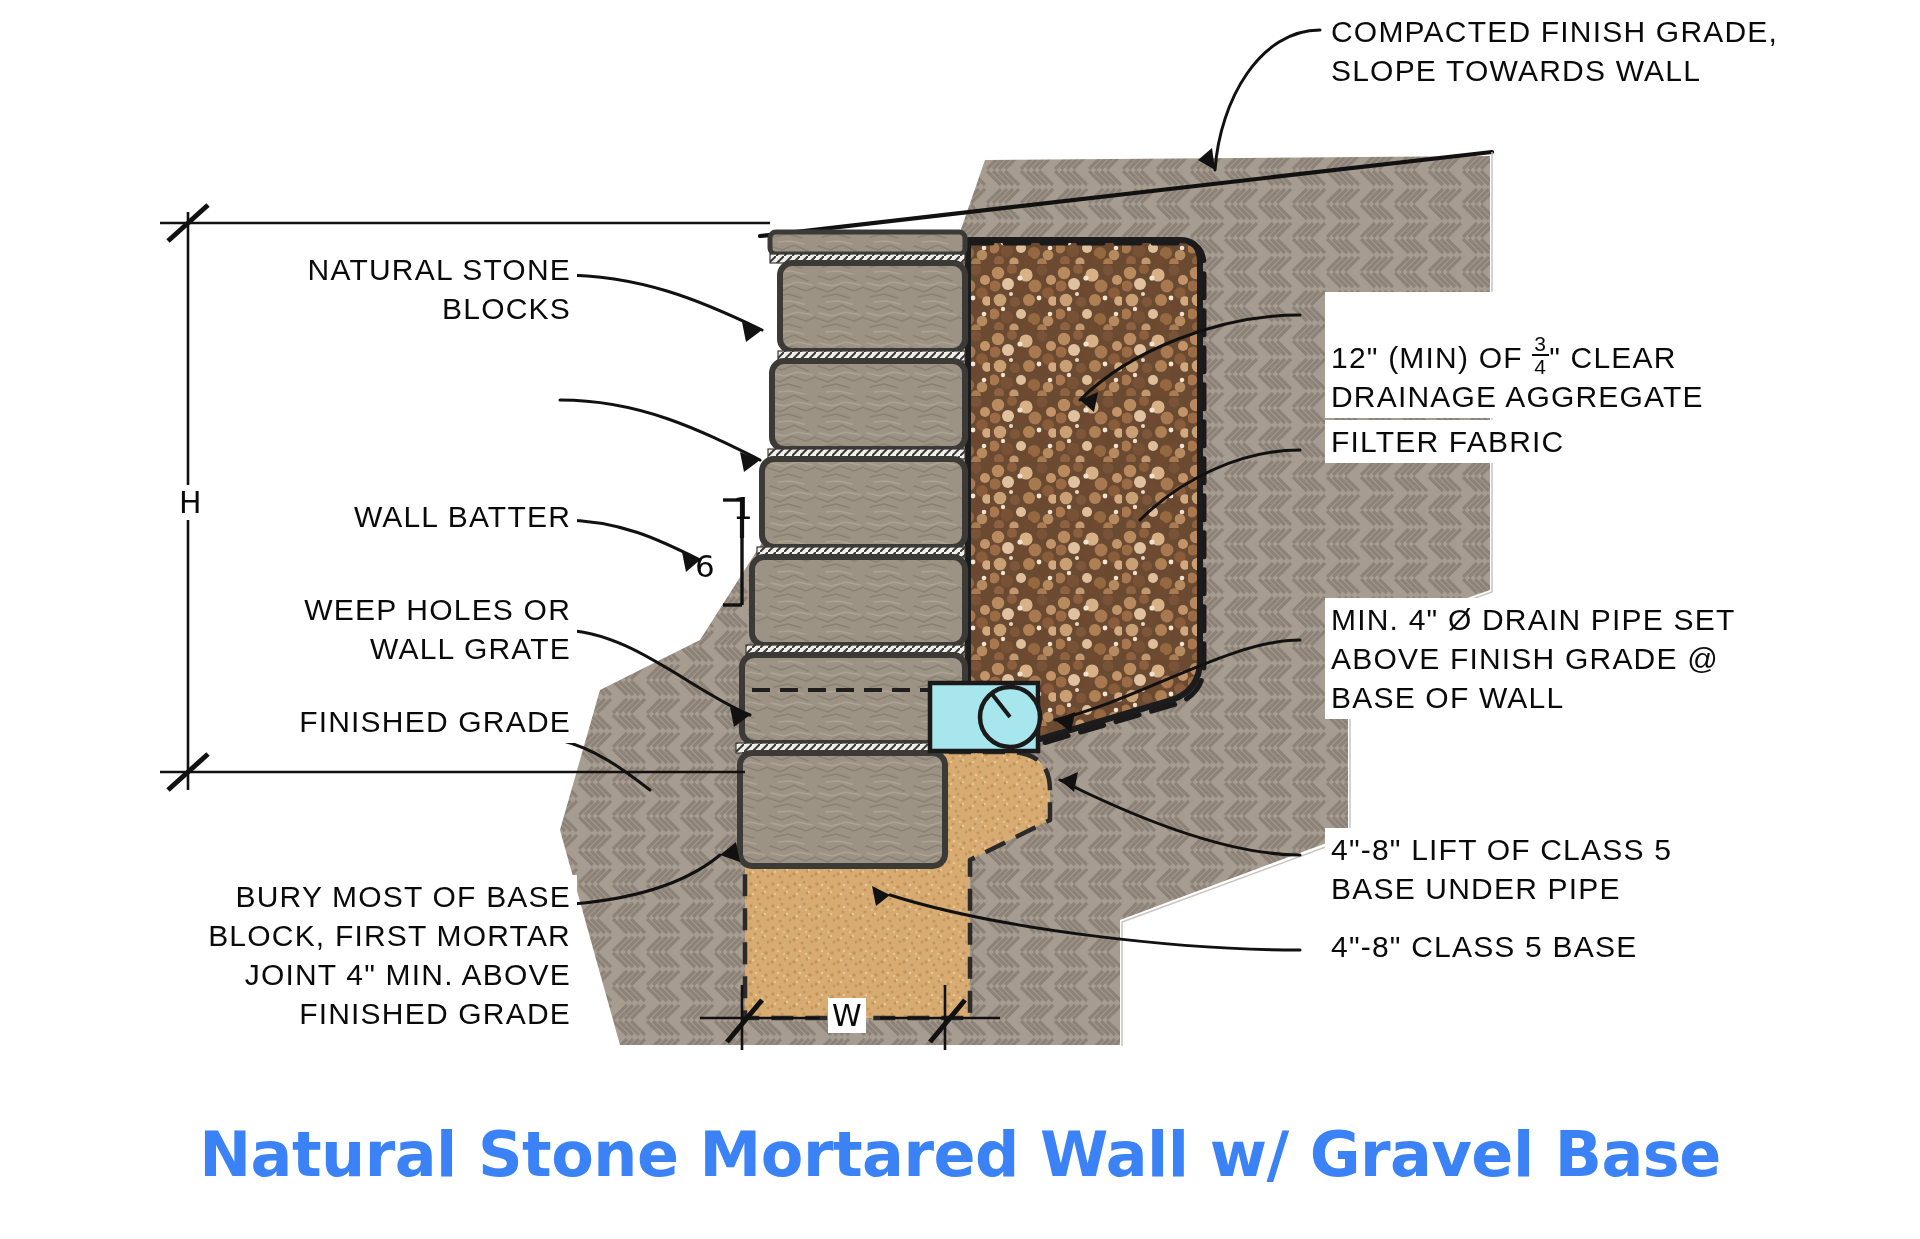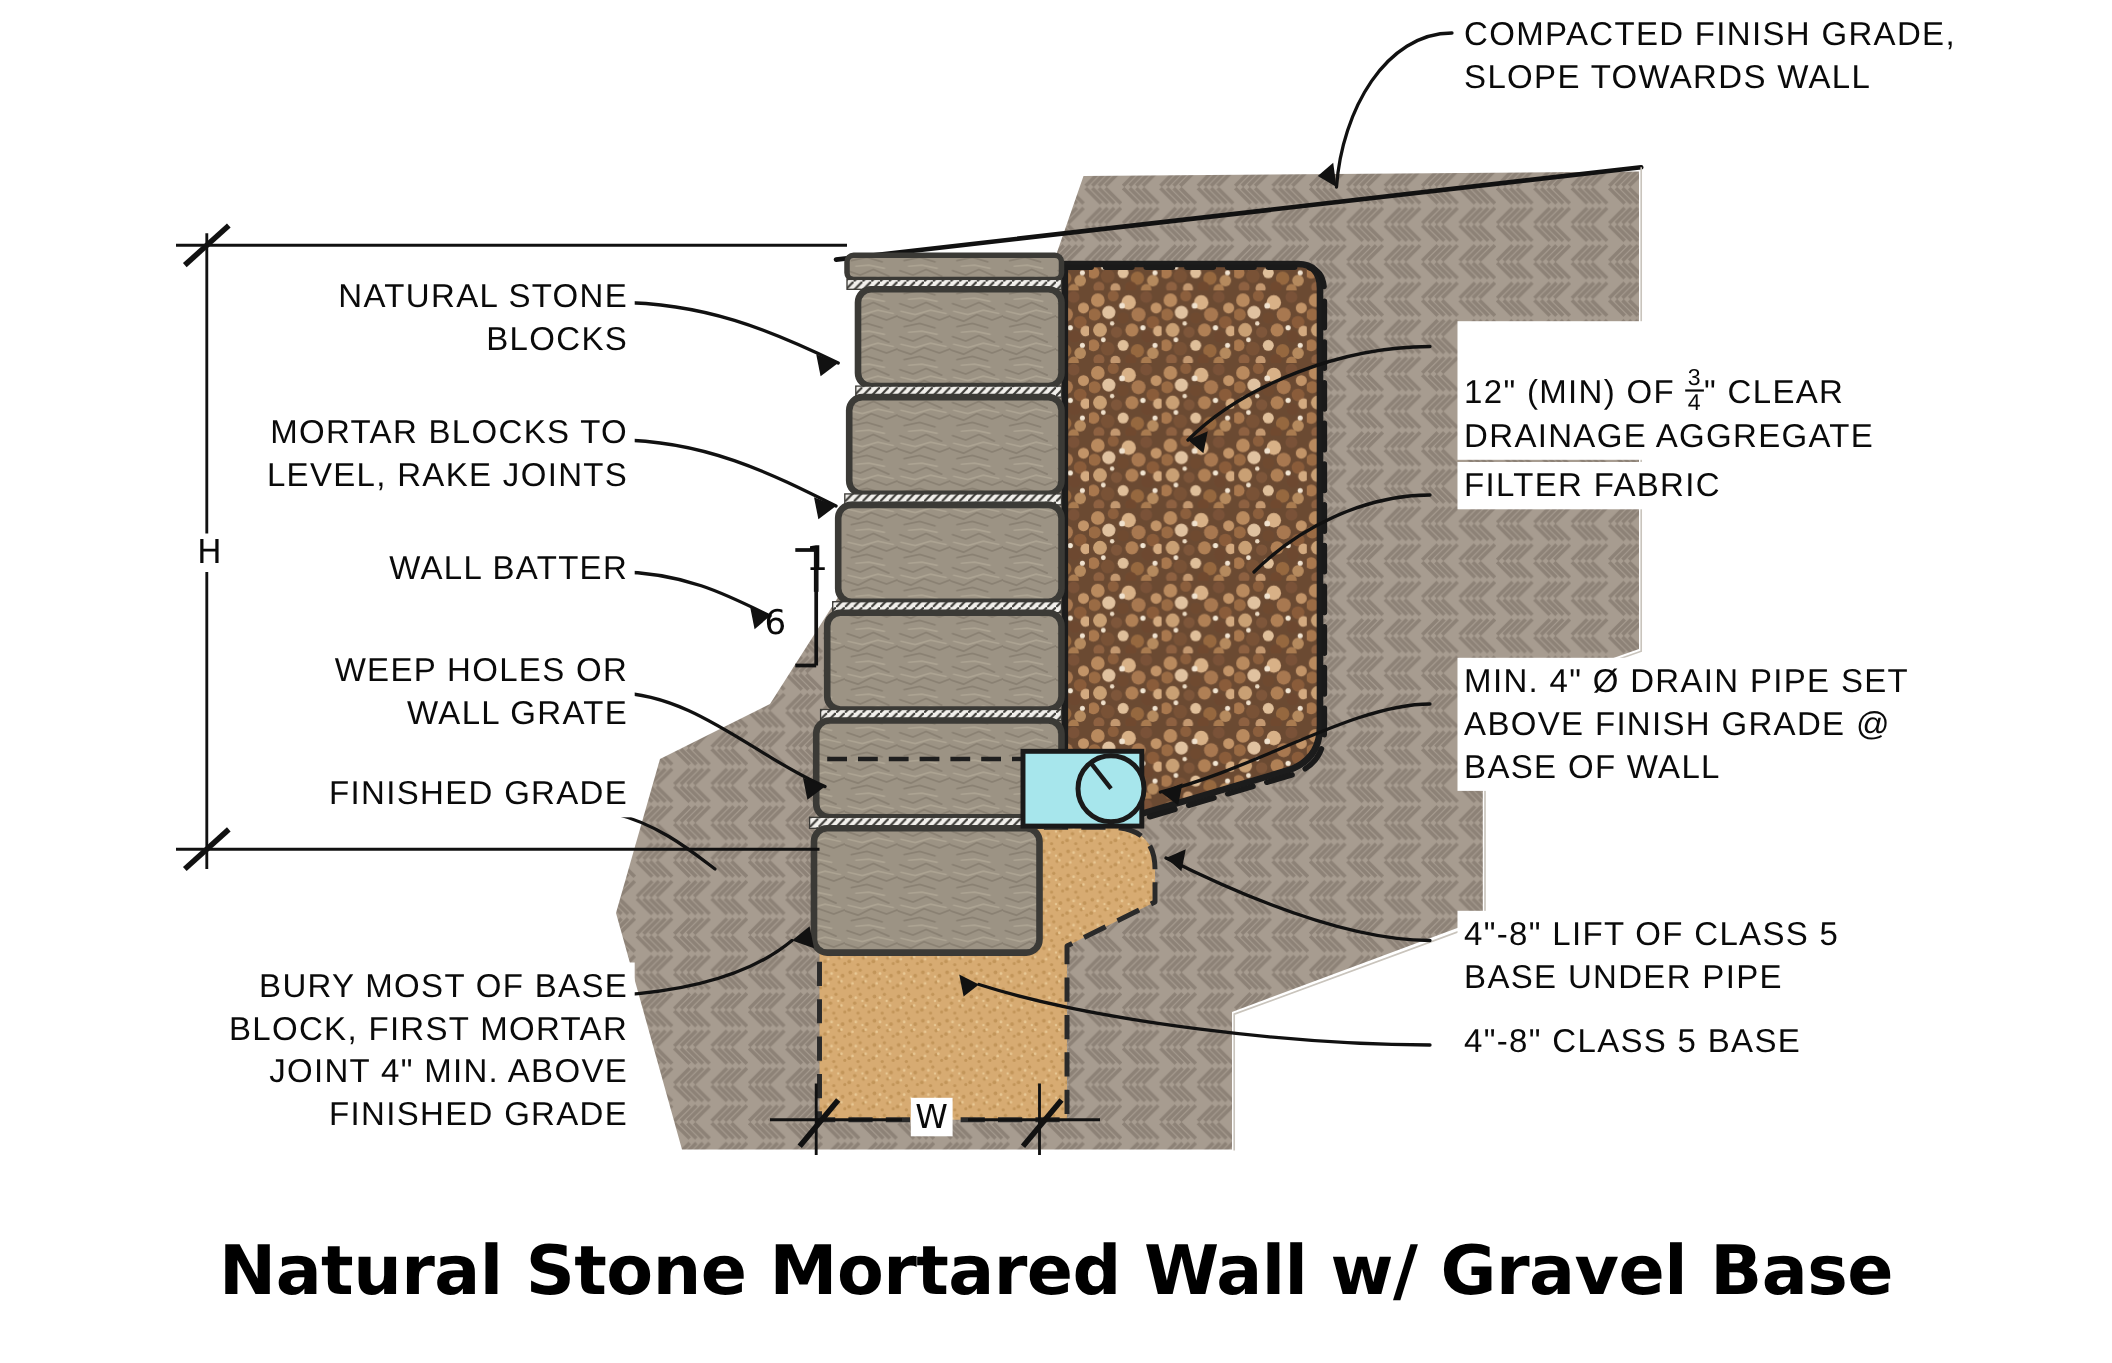--- a/index.html
+++ b/index.html
@@ -39,21 +39,21 @@
 
   .title{
     position:absolute;
     left:0;right:0;
     top:1118px;
     text-align:center;
     font-family:"DejaVu Sans", sans-serif;
     font-size:62px;
     font-weight:bold;
     letter-spacing:-0.5px;
-    color:#000000;
+    color:#3b82f6;
   }
 
   .watermark{
     position:absolute;
     left:660px;top:935px;
     font-family:"DejaVu Sans", sans-serif;
     font-size:37px;
     font-weight:bold;
     letter-spacing:1px;
     color:rgba(120,118,112,0.55);
@@ -310,22 +310,20 @@
     <polygon points="1055,720 1075,712 1071,732"></polygon>
     <polygon points="1060,780 1078,772 1074,792"></polygon>
     <polygon points="890,895 872,886 876,906"></polygon>
     <polygon points="1215,170 1198,160 1212,148"></polygon>
   </g>
 </svg>
 
 <div class="anno r" style="left:255px;top:248px;width:310px;">NATURAL STONE
 BLOCKS</div>
 
-<div class="anno r" style="left:195px;top:372px;width:370px;">MORTAR BLOCKS TO
-LEVEL, RAKE JOINTS</div>
 
 <div class="anno r" style="left:300px;top:495px;width:265px;">WALL BATTER</div>
 
 <div class="anno r" style="left:255px;top:588px;width:310px;">WEEP HOLES OR
 WALL GRATE</div>
 
 <div class="anno r" style="left:265px;top:700px;width:300px;">FINISHED GRADE</div>
 
 <div class="anno r" style="left:180px;top:875px;width:385px;">BURY MOST OF BASE
 BLOCK, FIRST MORTAR

